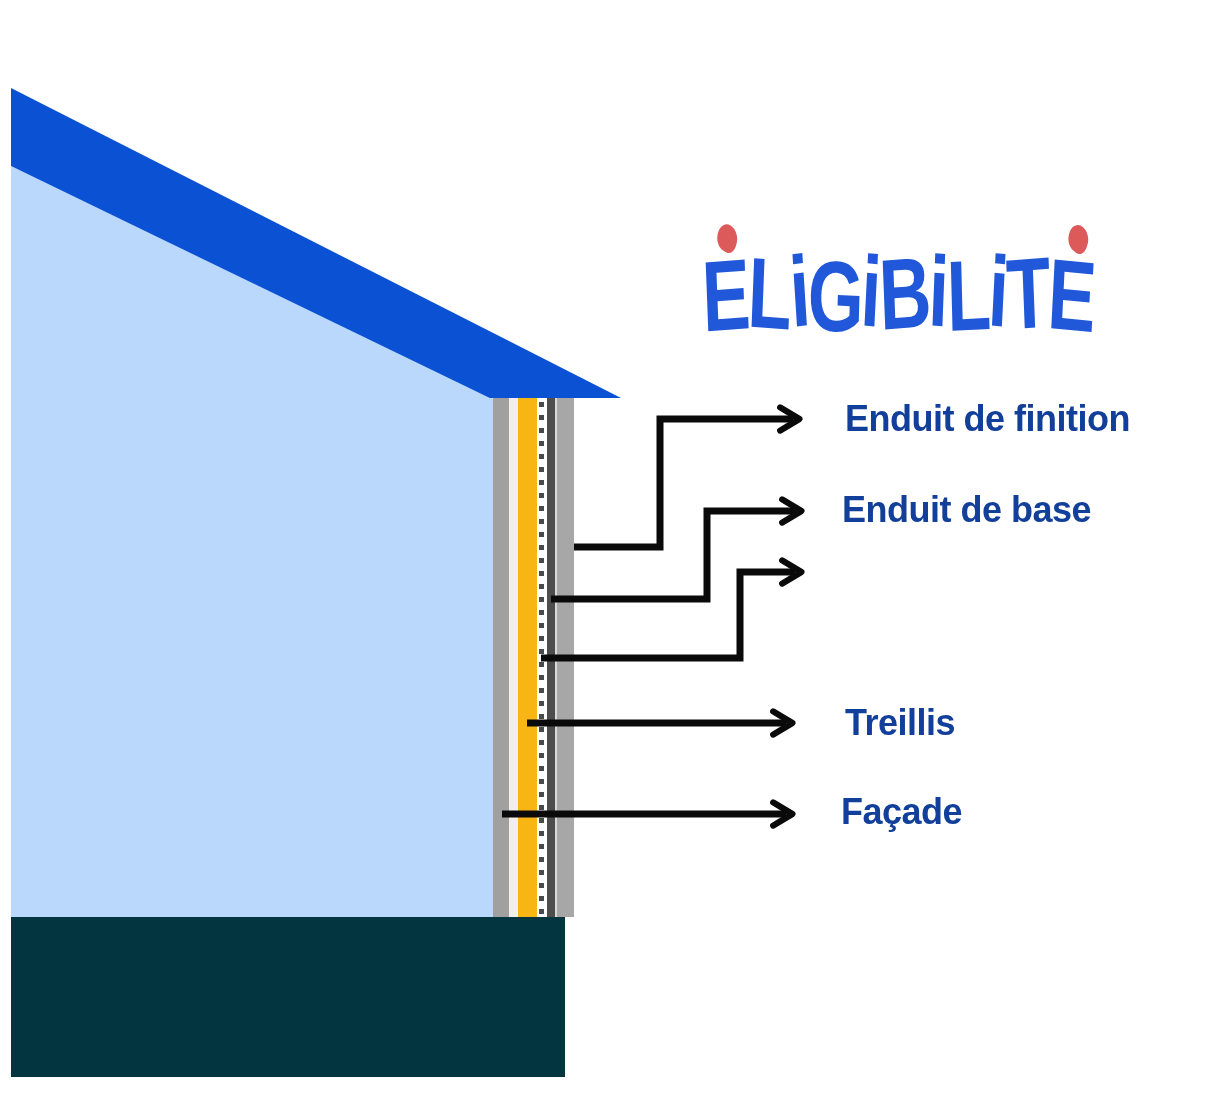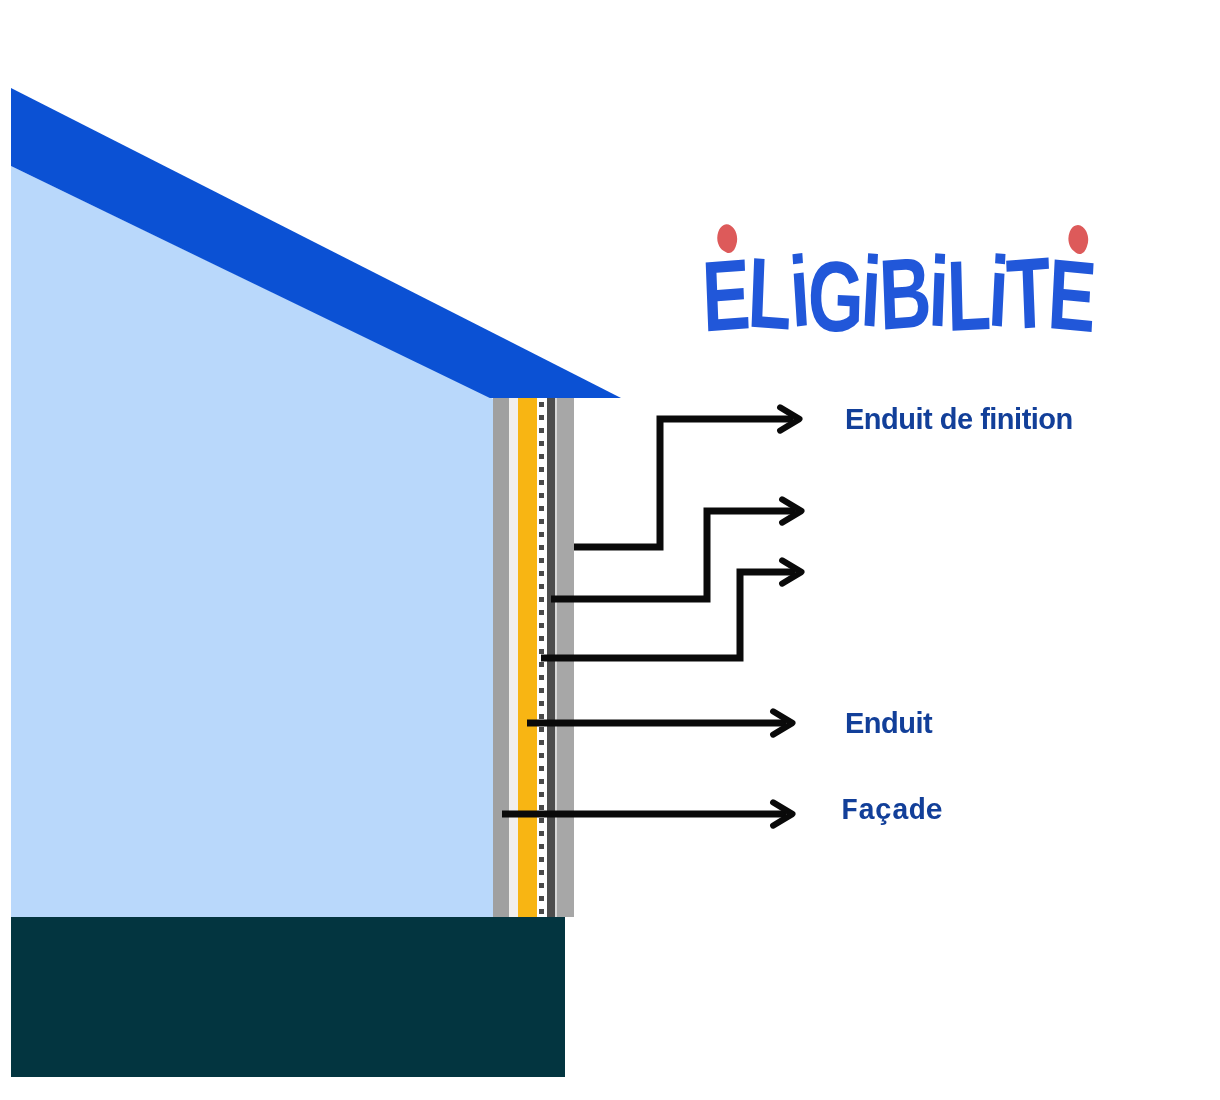--- a/index.html
+++ b/index.html
@@ -33,27 +33,27 @@
     background:repeating-linear-gradient(to bottom,#4a4a4a 0 5px,transparent 5px 13px);
   }
   .strip-base     {left:547px;width:8px; background:#4d4d4d;}
   .strip-sep      {left:555px;width:2px; background:#d8d8d8;}
   .strip-finition {left:557px;width:17px;background:#a7a7a7;}
   
   .arrows{position:absolute;left:0;top:0;width:1220px;height:1100px;}
   
   .callout{
     position:absolute;height:34px;line-height:34px;white-space:nowrap;
-    font-weight:bold;font-size:29px;letter-spacing:-0.5px;color:#123f99;
+    font-weight:bold;font-size:36px;letter-spacing:-0.5px;color:#123f99;
   }
   .c1{left:845px;top:402px;}
   .c2{left:842px;top:493px;}
   .c3{left:845px;top:554px;}
   .c4{left:845px;top:706px;}
-  .c5{left:841px;top:795px;font-family:Liberation Mono, monospace;}
+  .c5{left:841px;top:795px;}
   
   .title{
     position:absolute;left:702px;top:243px;height:110px;white-space:nowrap;
     font-size:100px;line-height:100px;font-weight:bold;color:#2157d9;
     letter-spacing:-3px;transform:scaleX(0.72);transform-origin:left top;
   }
   .lw{position:relative;display:inline-block;}
   .lw:nth-child(1){transform:rotate(-3deg) translateY(2px);}
   .lw:nth-child(2){transform:rotate(3deg);}
   .lw:nth-child(3){transform:rotate(-5deg) translateY(-2px);}
@@ -99,20 +99,21 @@
     <g fill="none" stroke="#0a0a0a" stroke-width="7" stroke-linejoin="miter" stroke-linecap="butt">
       <path d="M574,547 H660 V419 H793" marker-end="url(#ah)"></path>
       <path d="M551,599 H707 V511 H795" marker-end="url(#ah)"></path>
       <path d="M541,658 H740 V572 H795" marker-end="url(#ah)"></path>
       <path d="M527,723 H786" marker-end="url(#ah)"></path>
       <path d="M502,814 H786" marker-end="url(#ah)"></path>
     </g>
   </svg>
 
   <div class="callout c1">Enduit de finition</div>
-  <div class="callout c4">Enduit</div>
+  <div class="callout c2">Enduit de base</div>
+  <div class="callout c4">Treillis</div>
   <div class="callout c5">Façade</div>
 
   <div class="title">
     <span class="lw"><i class="accent"></i><span>E</span></span><span class="lw"><span>L</span></span><span class="lw"><span>i</span></span><span class="lw"><span>G</span></span><span class="lw"><span>i</span></span><span class="lw"><span>B</span></span><span class="lw"><span>i</span></span><span class="lw"><span>L</span></span><span class="lw"><span>i</span></span><span class="lw"><span>T</span></span><span class="lw"><i class="accent"></i><span>E</span></span>
   </div>
 
 </div>
 
 </body></html>

